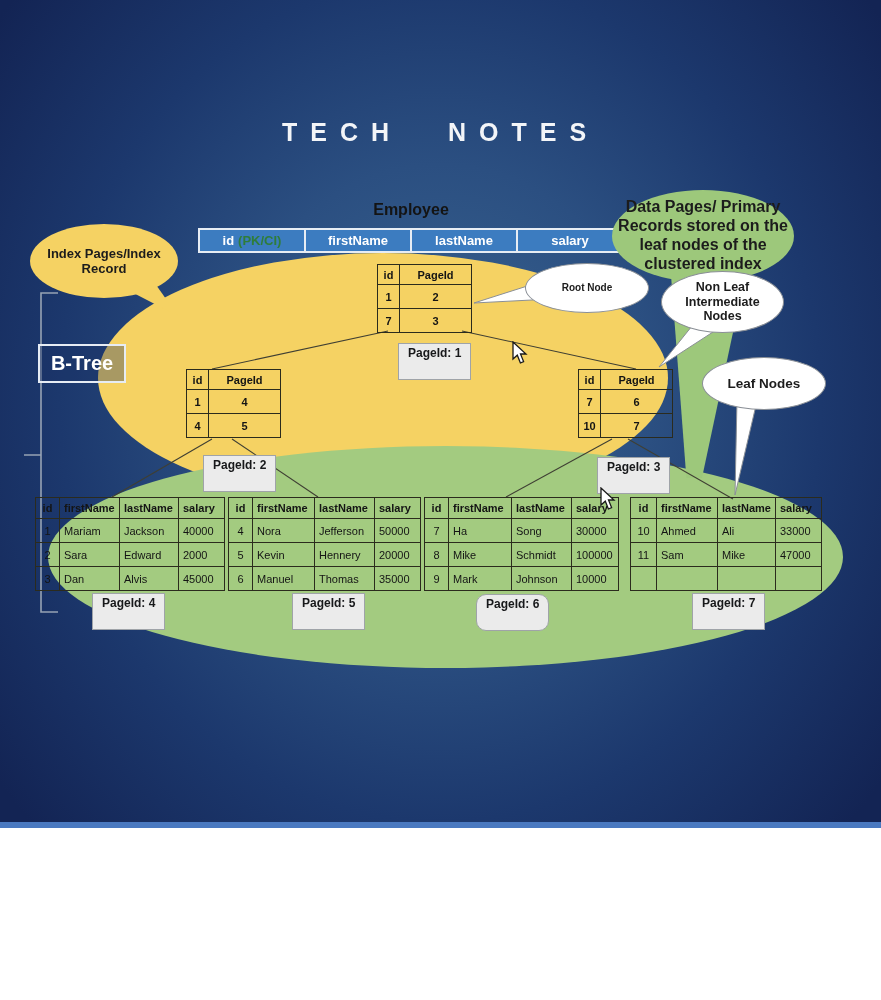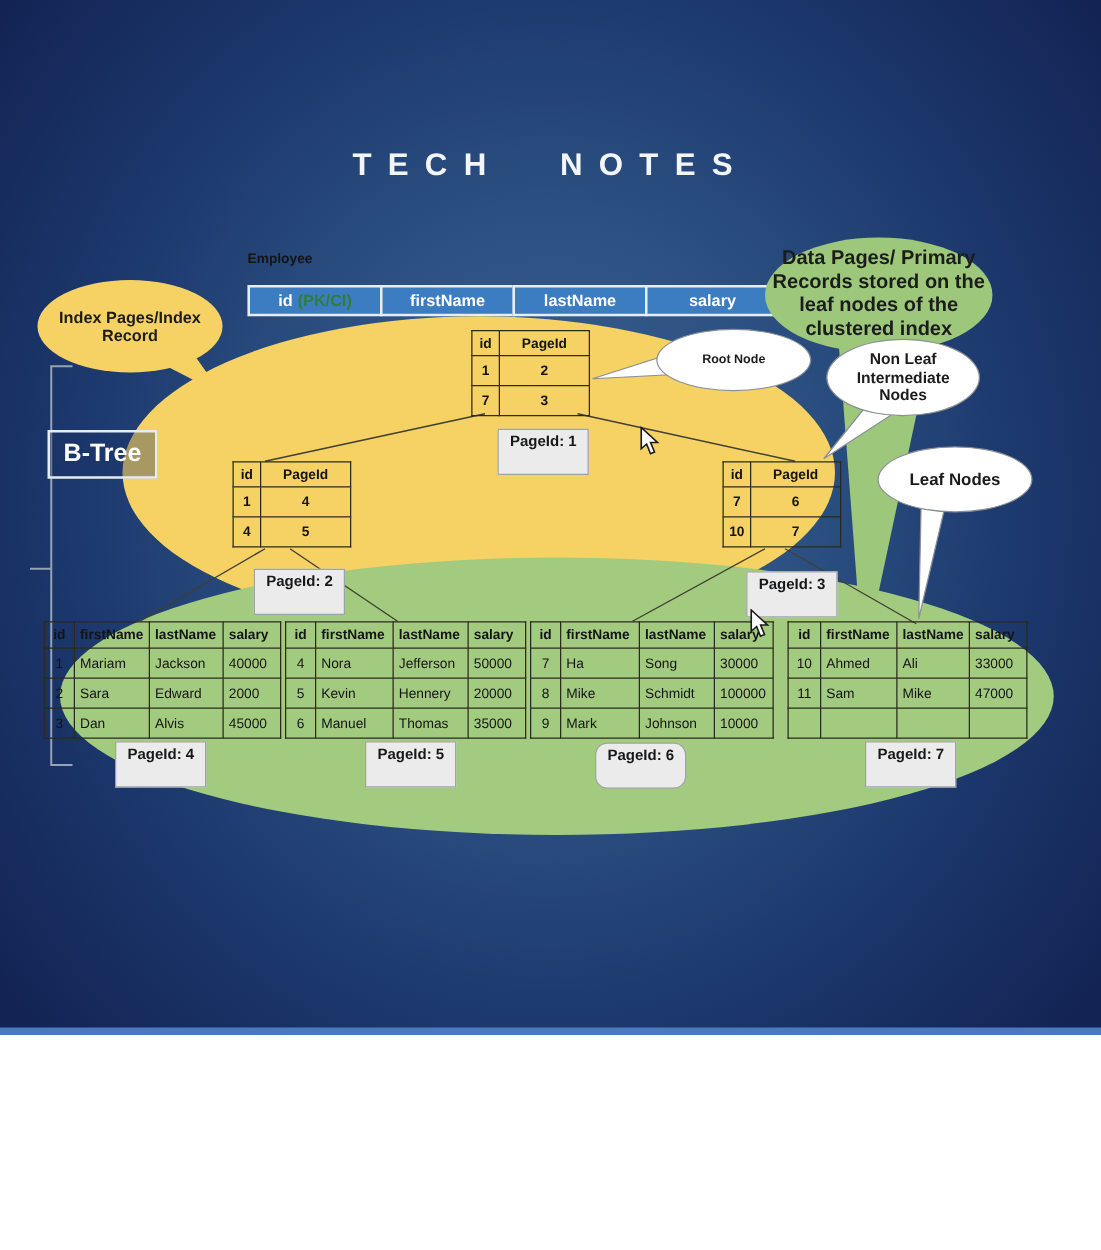--- a/index.html
+++ b/index.html
@@ -12,22 +12,22 @@
   .abs{position:absolute;}
 
   
   .brand{
     top:118px;left:0;width:100%;text-align:center;
     color:#f3f5f8;font-size:25px;font-weight:bold;
     letter-spacing:13px;word-spacing:26px;
   }
 
   
-  .emp-title{top:201px;left:198px;width:426px;
-    color:#141414;font-size:11px;font-weight:bold;}
+  .emp-title{top:201px;left:198px;width:426px;text-align:center;
+    color:#141414;font-size:16px;font-weight:bold;}
   .emp-header{top:228px;left:198px;width:426px;height:25px;display:flex;}
   .emp-cell{
     flex:1;background:#3c7cc0;border:2px solid #e7edf4;
     display:flex;align-items:center;justify-content:center;gap:4px;
     color:#ffffff;font-size:13px;font-weight:bold;margin-left:-2px;
   }
   .emp-cell:first-child{margin-left:0;}
   .pk-suffix{color:#2f7d3a;}
 
   

